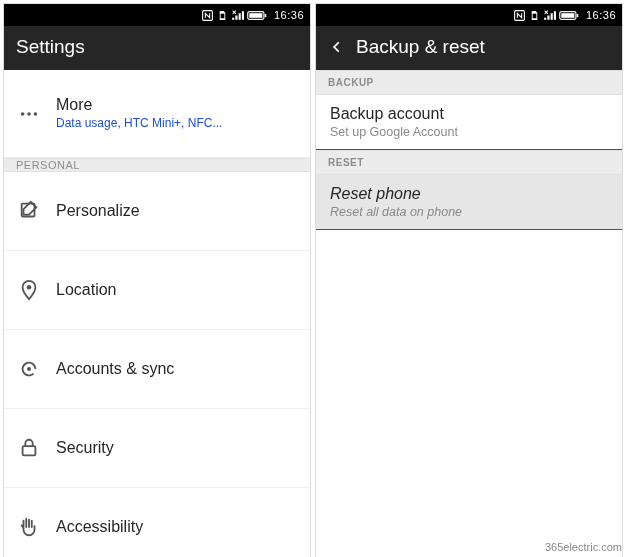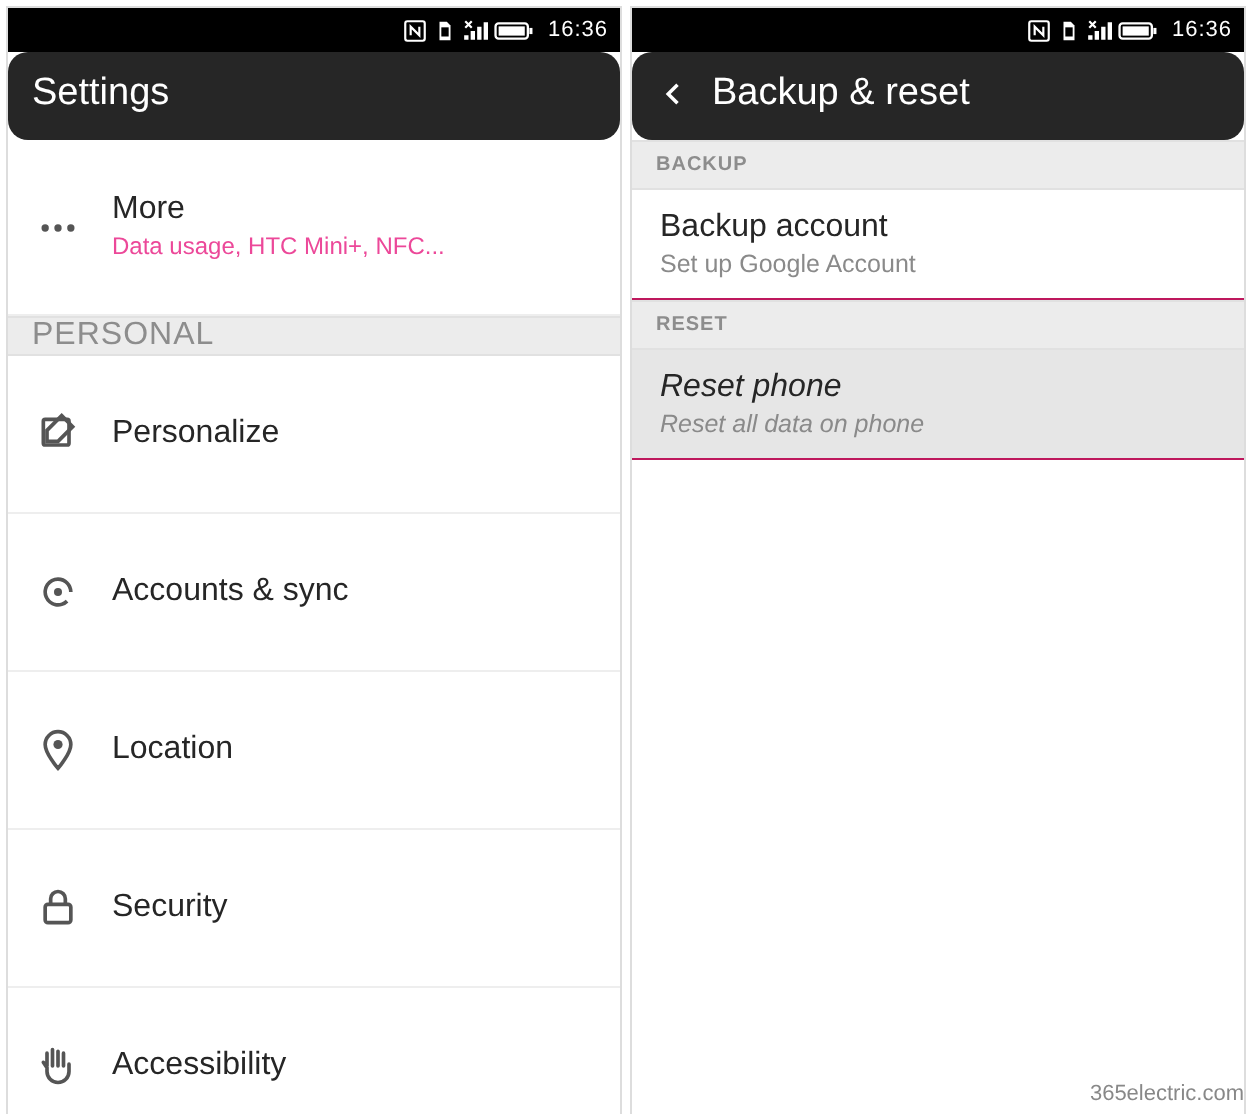--- a/index.html
+++ b/index.html
@@ -35,32 +35,31 @@
     font-size: 11px;
   }
   .statusbar .time { margin-left: 4px; letter-spacing: .5px;}
   .appbar {
     background: #262626;
     color: #fff;
     display: flex;
     align-items: center;
     padding: 10px 12px 12px 12px;
     min-height: 44px;
-    border-radius: 10px;
   }
   .appbar .back {
     width: 18px; height: 18px;
     margin-right: 10px;
     display:flex;align-items:center;justify-content:center;
   }
   .appbar .title { font-size: 19px; font-weight: 400; }
   .section-header {
     background: #ececec;
     color: #8d8d8d;
-    font-size: 16px;
+    font-size: 11px;
     letter-spacing: .5px;
     padding: 0 12px;
     border-top: 1px solid #e1e1e1;
     border-bottom: 1px solid #e1e1e1;
   }
   .section-header.tight { padding: 6px 12px; font-size: 10px; font-weight: bold; }
   .row {
     display: flex;
     align-items: center;
     padding: 26px 12px;
@@ -70,21 +69,21 @@
   .row.sel { background: #e6e6e6; }
   .row .icon {
     width: 26px; height: 26px;
     margin-right: 14px;
     color: #555;
     flex-shrink: 0;
     display:flex;align-items:center;justify-content:center;
   }
   .row .txt { display:flex; flex-direction:column; }
   .row .label { font-size: 16px; color: #262626; }
-  .row .sub   { font-size: 12px; color: #ec4899; margin-top: 2px; line-height:1.25;}
+  .row .sub   { font-size: 12px; color: #1d4ed8; margin-top: 2px; line-height:1.25;}
   .simple-row {
     padding: 10px 14px;
     border-bottom: 1px solid #be185d;
     background:#fff;
   }
   .simple-row.sel { background:#e6e6e6;font-style:italic; }
   .simple-row .label { font-size: 16px; color:#262626; }
   .simple-row .sub   { font-size: 12.5px; color:#8a8a8a; margin-top:2px; }
   .watermark {
     position: absolute;
@@ -158,38 +157,38 @@
           </svg>
       </span>
       <span class="txt">
           <span class="label">Personalize</span>
         </span>
     </div>
 
     <div class="row">
       <span class="icon">
         <svg width="22" height="22" viewBox="0 0 24 24">
+            <path d="M12 2a7 7 0 017 7c0 5-7 13-7 13S5 14 5 9a7 7 0 017-7z" fill="none" stroke="#555" stroke-width="2"></path>
+            <circle cx="12" cy="9" r="2.5" fill="#555"></circle>
+          </svg>
+      </span>
+      <span class="txt">
+          <span class="label">Location</span>
+        </span>
+    </div>
+
+    <div class="row">
+      <span class="icon">
+        <svg width="22" height="22" viewBox="0 0 24 24">
             <path d="M12 4a8 8 0 018 8h-2a6 6 0 10-1.76 4.24l1.42 1.42A8 8 0 1112 4z" fill="#555"></path>
             <circle cx="12" cy="12" r="2.2" fill="#555"></circle>
           </svg>
       </span>
       <span class="txt">
           <span class="label">Accounts &amp; sync</span>
-        </span>
-    </div>
-
-    <div class="row">
-      <span class="icon">
-        <svg width="22" height="22" viewBox="0 0 24 24">
-            <path d="M12 2a7 7 0 017 7c0 5-7 13-7 13S5 14 5 9a7 7 0 017-7z" fill="none" stroke="#555" stroke-width="2"></path>
-            <circle cx="12" cy="9" r="2.5" fill="#555"></circle>
-          </svg>
-      </span>
-      <span class="txt">
-          <span class="label">Location</span>
         </span>
     </div>
 
     <div class="row">
       <span class="icon">
         <svg width="22" height="22" viewBox="0 0 24 24">
             <rect x="5" y="10" width="14" height="10" rx="1.5" fill="none" stroke="#555" stroke-width="2"></rect>
             <path d="M8 10V7a4 4 0 018 0v3" fill="none" stroke="#555" stroke-width="2"></path>
           </svg>
       </span>

